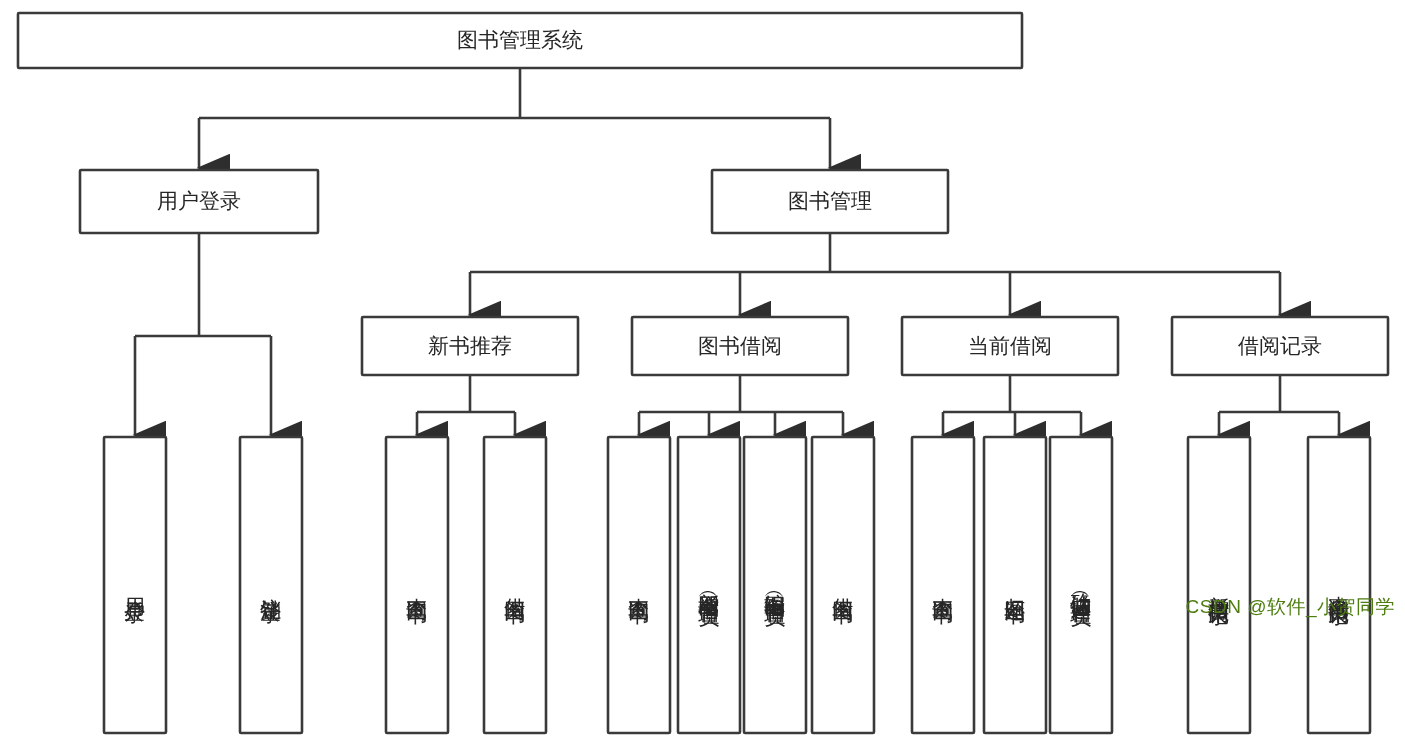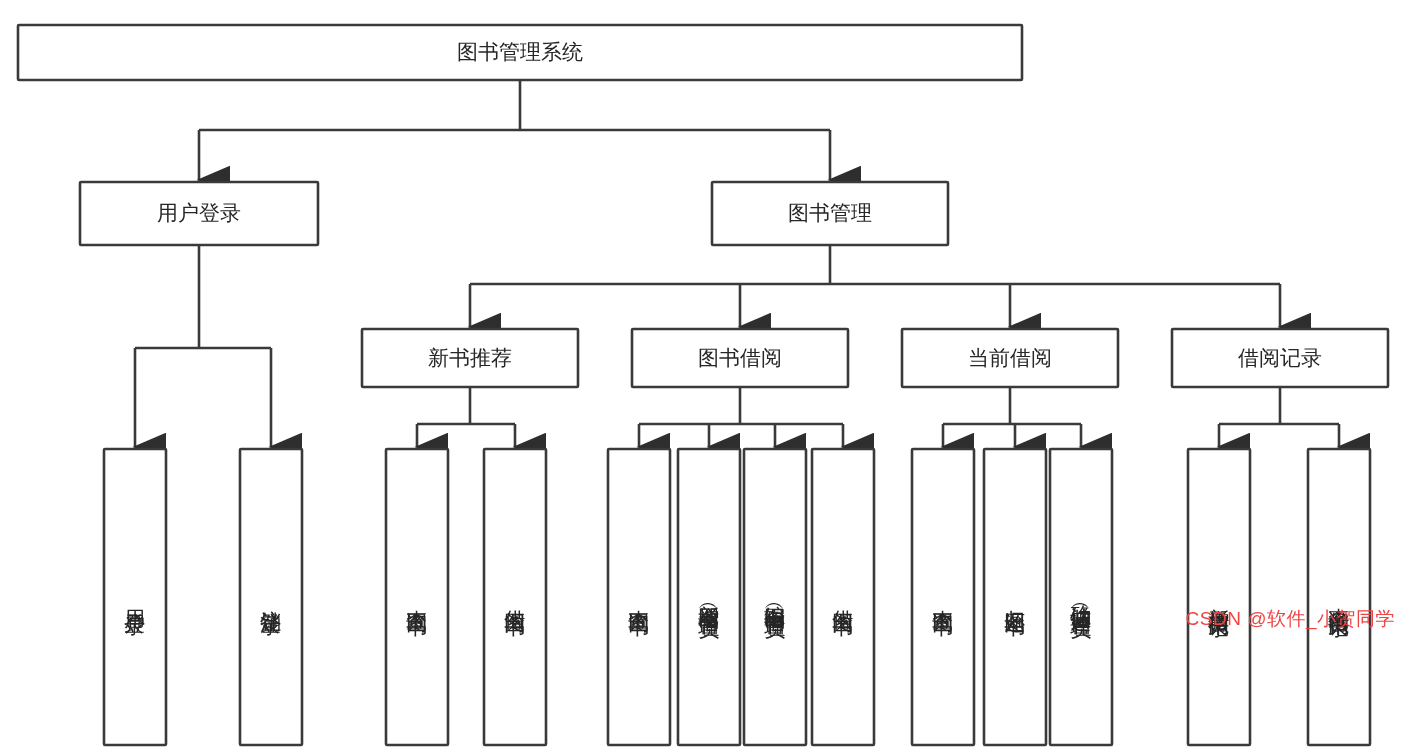--- a/index.html
+++ b/index.html
@@ -1,25 +1,25 @@
 <!DOCTYPE html>
 <html><head>
 <meta charset="utf-8">
 <style>
   html,body{margin:0;padding:0;background:#ffffff;}
   body{width:1405px;height:747px;overflow:hidden;font-family:"Liberation Sans","DejaVu Sans",sans-serif;}
-  #diagram-root{position:relative;width:1405px;height:626px;background:#ffffff;margin-top:12px;}
+  #diagram-root{position:relative;width:1405px;height:626px;background:#ffffff;}
   svg#tree-svg{position:absolute;left:0;top:0;width:1405px;height:747px;}
   .node-box{fill:#ffffff;stroke:#3a3a3a;stroke-width:2.6;}
   .edge{stroke:#3a3a3a;stroke-width:2.6;fill:none;}
   .arrow-head{fill:#2e2e2e;stroke:none;}
   .node-label{font-family:"Liberation Sans","DejaVu Sans",sans-serif;fill:#262626;font-size:21px;}
   .node-label.h{dominant-baseline:middle;text-anchor:middle;}
   .watermark{position:absolute;right:10px;bottom:6px;font-family:"Liberation Sans","DejaVu Sans",sans-serif;
-             font-size:19px;color:#ef4444;white-space:nowrap;letter-spacing:.5px;}
+             font-size:19px;color:#4d7c0f;white-space:nowrap;letter-spacing:.5px;}
   .vtext-layer{position:absolute;left:0;top:0;width:1405px;height:747px;pointer-events:none;}
   .vlabel{position:absolute;writing-mode:vertical-rl;text-orientation:upright;
           font-family:"Liberation Sans","DejaVu Sans",sans-serif;font-size:21px;color:#262626;
           line-height:1.02;letter-spacing:2px;text-align:center;display:flex;
           align-items:center;justify-content:center;}
 </style>
 </head>
 <body>
 
 <div id="diagram-root">

